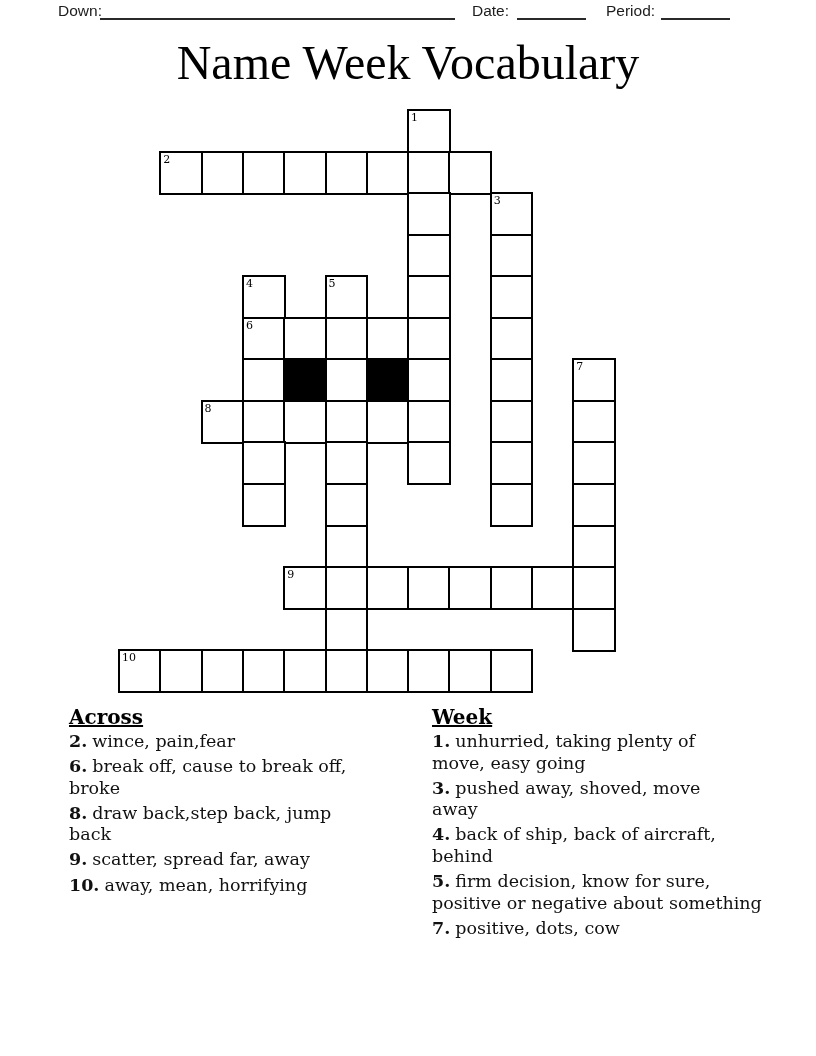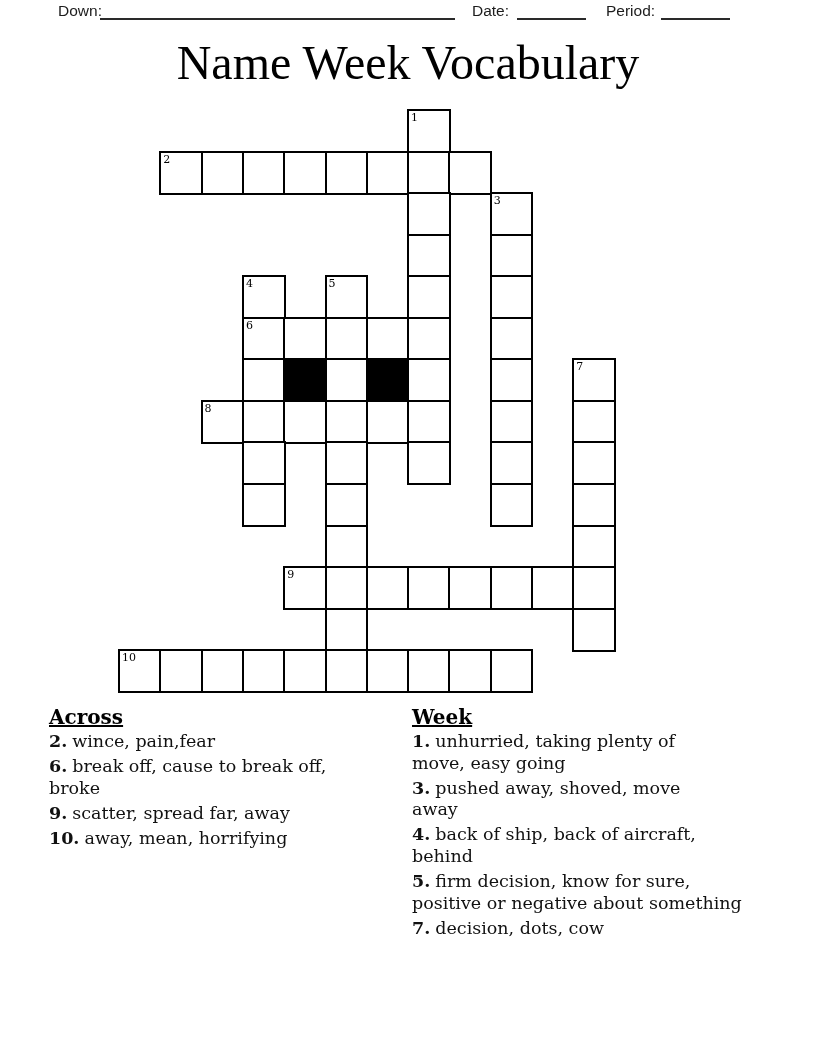--- a/index.html
+++ b/index.html
@@ -72,20 +72,21 @@
     line-height: 13px;
     color: #000000;
   }
 
   
   .clue-col {
     position: absolute;
     top: 706px;
     font-family: "DejaVu Serif", serif;
     color: #111111;
+    margin-left: 20px;
   }
   #across-col { left: 49px;  width: 350px; }
   #down-col   { left: 412px; width: 372px; }
   .clue-heading {
     font-size: 20px;
     line-height: 22px;
     font-weight: bold;
     text-decoration: underline;
     text-decoration-thickness: 2px;
     color: #000000;
@@ -203,30 +204,32 @@
       <div class="cell" style="left: 289.1px; top: 540.15px;"></div>
       <div class="cell" style="left: 330.4px; top: 540.15px;"></div>
       <div class="cell" style="left: 371.7px; top: 540.15px;"></div>
     </div>
 
   <div class="clue-col" id="across-col">
     <div class="clue-heading">Across</div>
     <p class="clue"><b class="clue-num">2.</b><span class="clue-text">wince, pain,fear</span></p>
     <p class="clue"><b class="clue-num">6.</b><span class="clue-text">break off, cause to break off,
 broke</span></p>
+    <p class="clue"><b class="clue-num">8.</b><span class="clue-text">draw back,step back, jump
+back</span></p>
     <p class="clue"><b class="clue-num">9.</b><span class="clue-text">scatter, spread far, away</span></p>
     <p class="clue"><b class="clue-num">10.</b><span class="clue-text">away, mean, horrifying</span></p>
   </div>
 
   <div class="clue-col" id="down-col">
     <div class="clue-heading">Week</div>
     <p class="clue"><b class="clue-num">1.</b><span class="clue-text">unhurried, taking plenty of
 move, easy going</span></p>
     <p class="clue"><b class="clue-num">3.</b><span class="clue-text">pushed away, shoved, move
 away</span></p>
     <p class="clue"><b class="clue-num">4.</b><span class="clue-text">back of ship, back of aircraft,
 behind</span></p>
     <p class="clue"><b class="clue-num">5.</b><span class="clue-text">firm decision, know for sure,
 positive or negative about something</span></p>
-    <p class="clue"><b class="clue-num">7.</b><span class="clue-text">decision, dots, cow</span></p>
+    <p class="clue"><b class="clue-num">7.</b><span class="clue-text">positive, dots, cow</span></p>
   </div>
 
 </div>
 
 </body></html>

